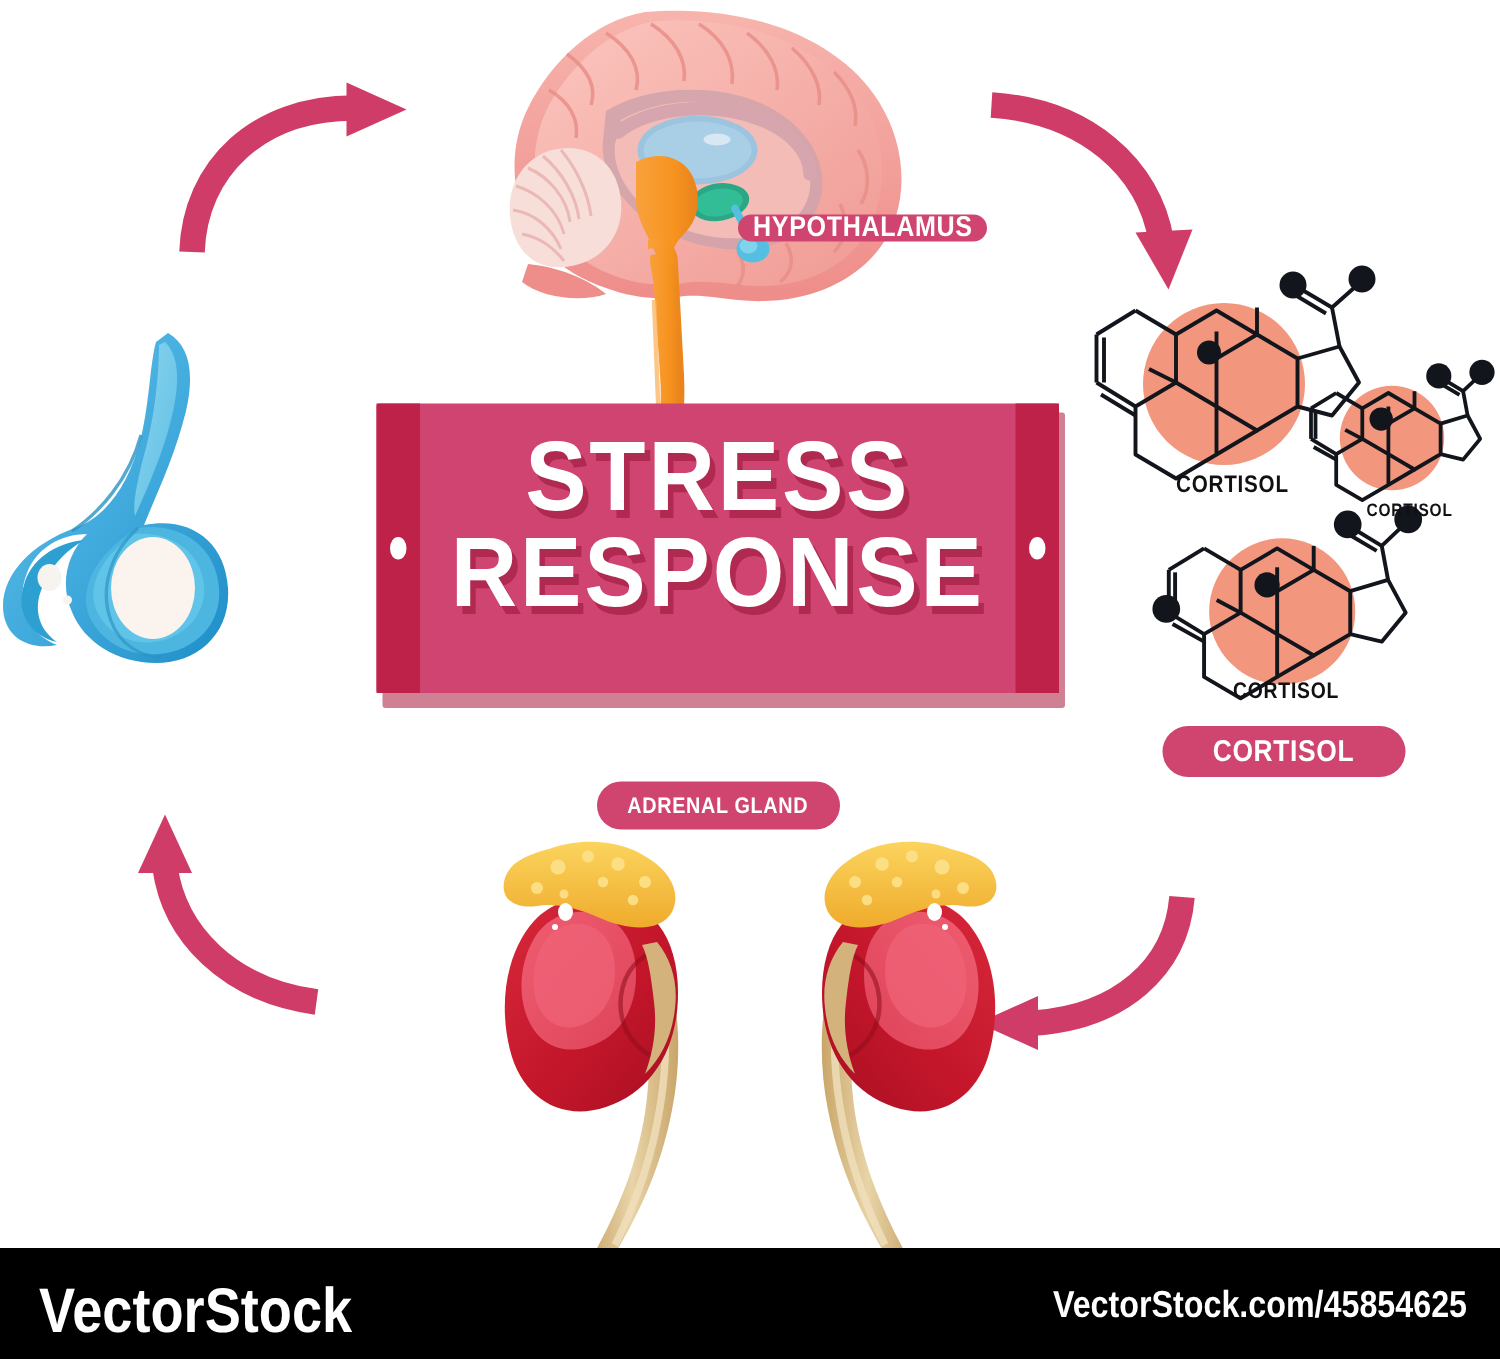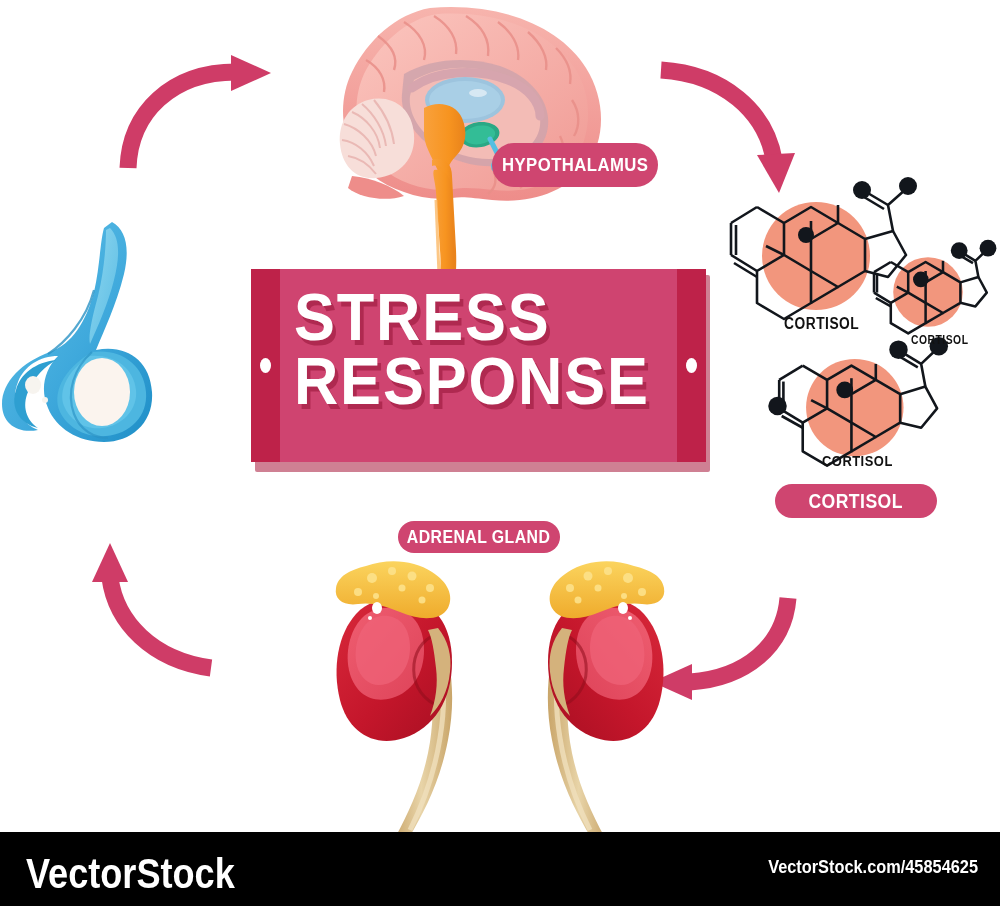--- a/index.html
+++ b/index.html
@@ -37,32 +37,32 @@
     font-weight: bold;
     letter-spacing: 0.5px;
     white-space: nowrap;
     font-stretch: condensed;
     transform-origin: center;
   }
   .pill span { display:block; transform: scaleX(0.88); }
 
   #pill-hypothalamus {
     left: 492px; top: 143px;
-    width: 166px; height: 44px;
+    width: 166px; height: 18px;
     font-size: 19px;
   }
   #pill-pituitary {
     left: 0px; top: 446px;
     width: 170px; height: 34px;
     font-size: 19px;
   }
   #pill-adrenal {
     left: 398px; top: 521px;
     width: 162px; height: 32px;
-    font-size: 18px;
+    font-size: 15px;
   }
   #pill-cortisol {
     left: 775px; top: 484px;
     width: 162px; height: 34px;
     font-size: 20px;
   }
 
   
   #sign {
     position: absolute;
@@ -97,21 +97,21 @@
     top: 89px;
     width: 11px; height: 15px;
     background: #ffffff;
     border-radius: 50%;
   }
   #sign .rivet.left  { left: 9px; }
   #sign .rivet.right { right: 9px; }
   #sign .title {
     position: absolute;
     left: 29px; right: 29px; top: 16px;
-    text-align: left;
+    text-align: center;
     color: #ffffff;
     font-weight: bold;
     font-size: 66px;
     line-height: 0.97;
     letter-spacing: 2px;
     text-shadow: 4px 5px 0 rgba(150,20,55,0.55);
   }
   #sign .title .line { display: block; transform: scaleX(0.93); }
 
   
@@ -140,21 +140,21 @@
     color: #ffffff;
     font-size: 42px;
     font-weight: bold;
     letter-spacing: 0px;
   }
   #footer .brand span { display:block; transform: scaleX(0.86); transform-origin:left center; }
   #footer .url {
     position: absolute;
     right: 22px; top: 24px;
     color: #ffffff;
-    font-size: 19px;
+    font-size: 25px;
     font-weight: bold;
   }
   #footer .url span { display:block; transform: scaleX(0.86); transform-origin:right center; }
 </style>
 </head>
 <body>
 
 <div id="stage">
 
   <svg class="canvas-svg" width="1000" height="906" viewBox="0 0 1000 906">

